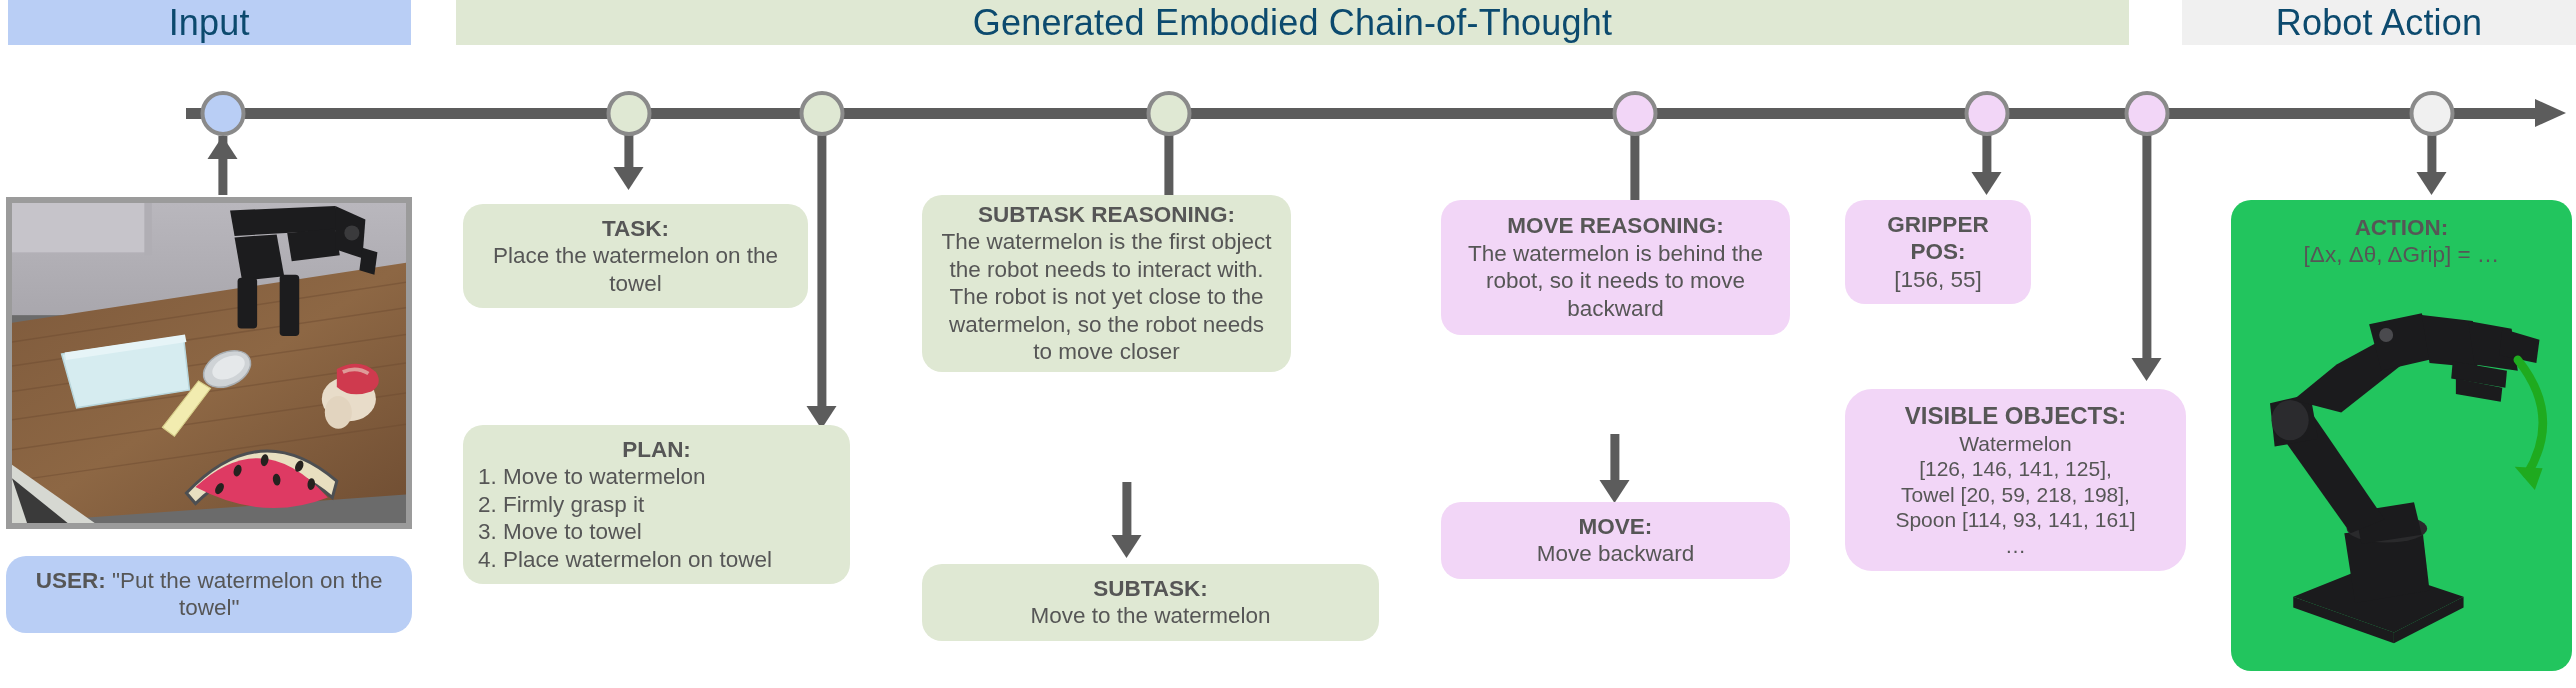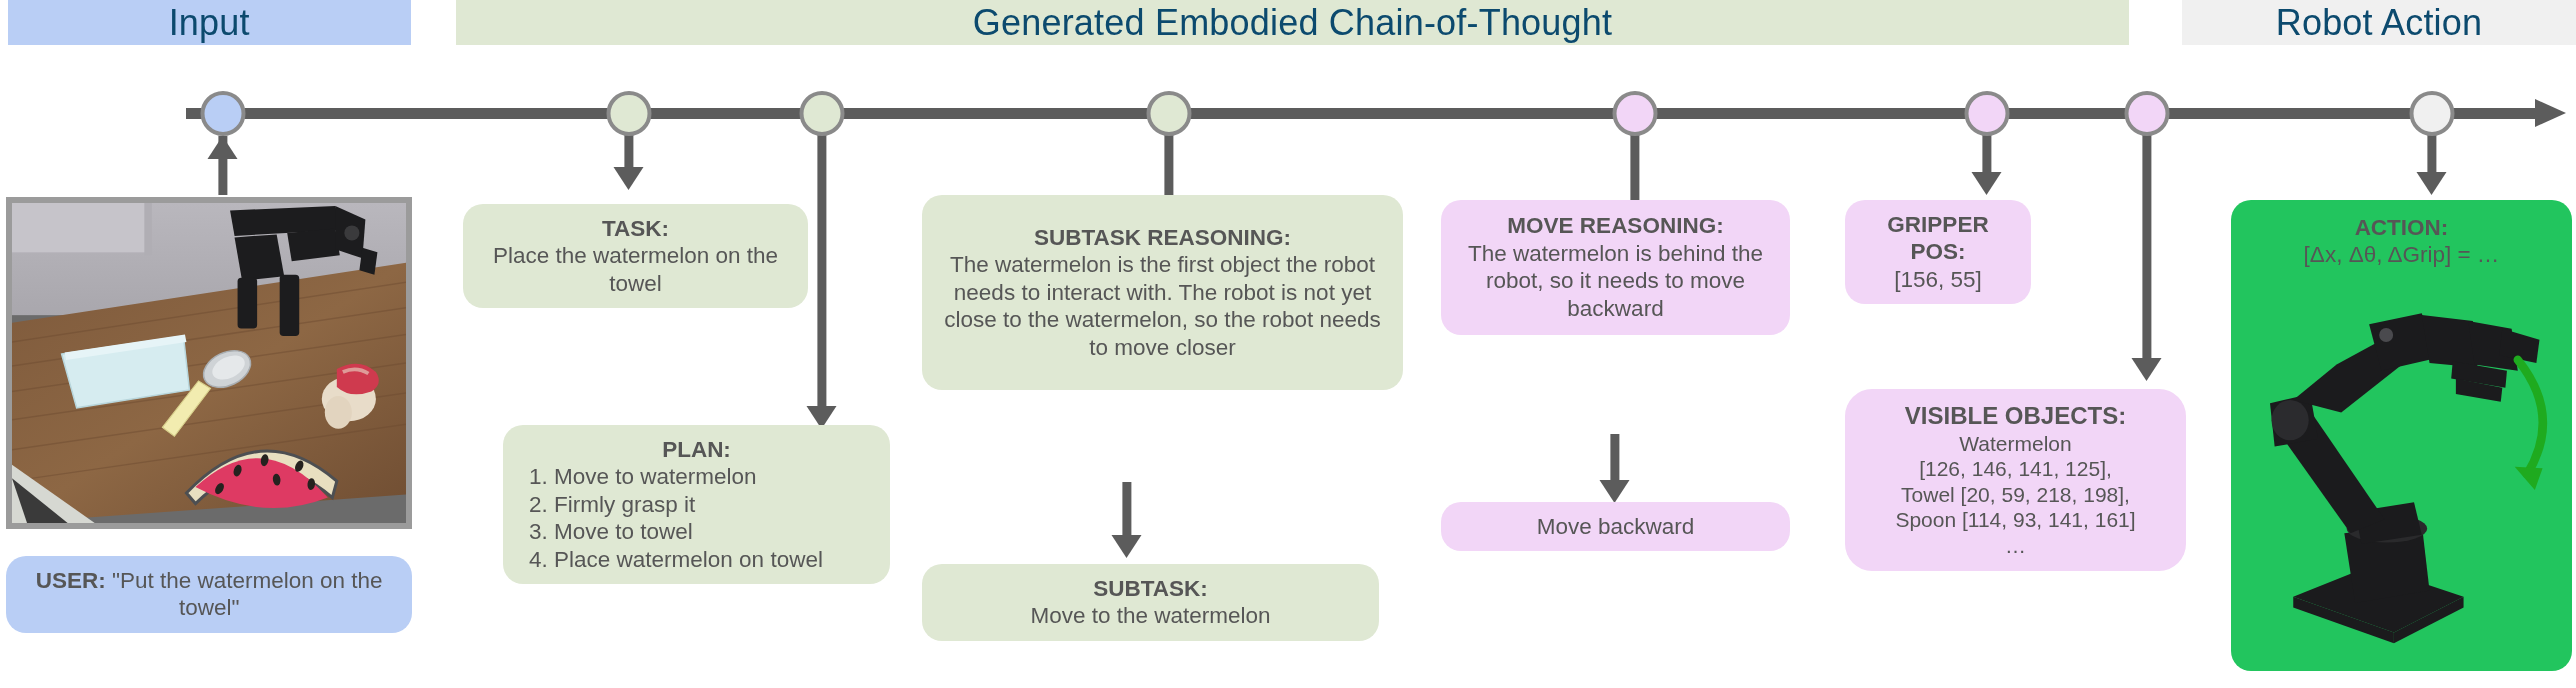--- a/index.html
+++ b/index.html
@@ -200,29 +200,29 @@
 
   <div class="card blue" style="left:6.2px; top:556px; width:406px;">
     <span style="font-weight:bold">USER:</span><span> "Put the watermelon on the towel"</span>
   </div>
 
   <div class="card green" style="left:463px; top:204px; width:345px;">
     <span class="ttl">TASK:</span>
     <span>Place the watermelon on the towel</span>
   </div>
 
-  <div class="card green" style="left:463px; top:425px; width:387px; text-align:left; padding:11px 26px;margin-left:40px;">
+  <div class="card green" style="left:463px; top:425px; width:387px; text-align:left; padding:11px 15px;">
     <span class="ttl" style="text-align:center">PLAN:</span>
     <span style="display:block">1. Move to watermelon</span>
     <span style="display:block">2. Firmly grasp it</span>
     <span style="display:block">3. Move to towel</span>
     <span style="display:block">4. Place watermelon on towel</span>
   </div>
 
-  <div class="card green" style="left:922px; top:195px; width:481px; padding:29px 17px;">
+  <div class="card green" style="left:922px; top:195px; width:369px; padding:6px 17px;">
     <span class="ttl">SUBTASK REASONING:</span>
     <span>The watermelon is the first object the robot needs to interact with. The robot is not yet close to the watermelon, so the robot needs to move closer</span>
   </div>
 
   <div class="conn" style="left:1127px; top:482px; height:60px;"></div>
   <div class="conn-arrow down" style="left:1127px; top:535px;"></div>
 
   <div class="card green" style="left:922px; top:564px; width:457px;">
     <span class="ttl">SUBTASK:</span>
     <span>Move to the watermelon</span>
@@ -230,20 +230,21 @@
 
   <div class="card pink" style="left:1441px; top:200px; width:349px; padding:12.4px 17px;">
     <span class="ttl">MOVE REASONING:</span>
     <span>The watermelon is behind the robot, so it needs to move backward</span>
   </div>
 
   <div class="conn" style="left:1615px; top:434px; height:54px;"></div>
   <div class="conn-arrow down" style="left:1615px; top:480px;"></div>
 
   <div class="card pink" style="left:1441px; top:502px; width:349px;">
+    <span class="ttl">MOVE:</span>
     <span>Move backward</span>
   </div>
 
   <div class="card pink" style="left:1845px; top:200px; width:186px;">
     <span class="ttl">GRIPPER</span>
     <span class="ttl">POS:</span>
     <span>[156, 55]</span>
   </div>
 
   <div class="card pink" style="left:1845px; top:389px; width:341px; padding:12.4px 14px; font-size:21px;border-radius:27px;">

